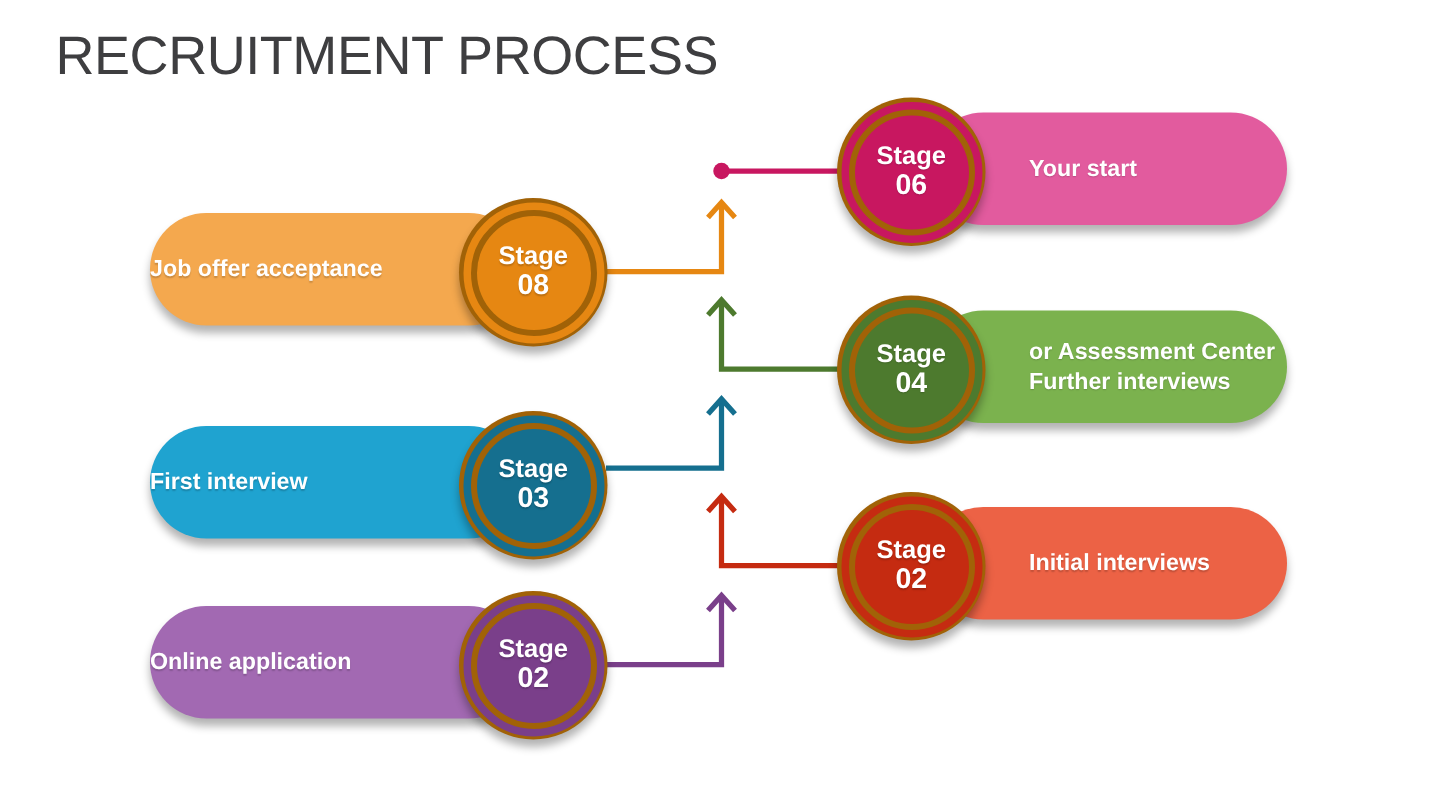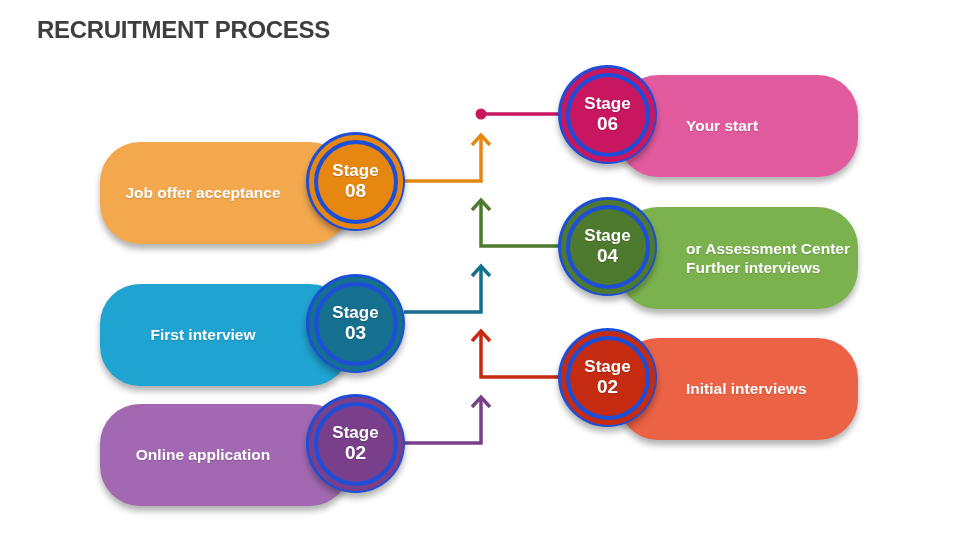--- a/index.html
+++ b/index.html
@@ -1,44 +1,44 @@
 <!DOCTYPE html>
 <html><head>
 <meta charset="utf-8">
 <style>
   * { margin:0; padding:0; box-sizing:border-box; }
   html,body { width:960px; height:540px; background:#ffffff; overflow:hidden;
               font-family:"Liberation Sans", sans-serif; }
   .slide { position:relative; width:960px; height:540px; background:#ffffff; }
 
-  .title { position:absolute; left:37px; top:16px; font-size:24px; font-weight:bold;
+  .title { position:absolute; left:37px; top:16px; font-size:36px; font-weight:normal;
            color:#3e3e40; letter-spacing:-0.3px; }
 
   
   .connectors { position:absolute; left:0; top:0; width:960px; height:540px; }
   .connectors g { fill:none; stroke:var(--circle); stroke-width:3.5; }
   .connectors g circle { fill:var(--circle); stroke:none; }
 
   
   .row { position:absolute; left:0; width:960px; height:99px; }
 
-  .pill { position:absolute; top:10px; height:102px; border-radius:40px;
+  .pill { position:absolute; top:10px; height:75px; border-radius:40px;
           background:var(--pill); box-shadow:0 5px 6px rgba(0,0,0,0.30);
           color:#ffffff; display:flex; align-items:center; }
   .row.left  .pill { left:100px; width:250px; }
   .row.right .pill { left:618px; width:240px; }
 
   .pill-label, .line { font-weight:bold; font-size:15.5px;
                        text-shadow:0 1px 1px rgba(0,0,0,0.18); }
-  .row.left .pill-label { display:block; width:206px; text-align:center; }
+  .row.left .pill-label { display:block; width:206px; }
   .pill-content { display:flex; flex-direction:column; padding-left:68px; line-height:1.25; }
   .line:empty { display:none; }
 
   .badge { position:absolute; top:0; width:99px; height:99px; border-radius:50%;
-           background:#1d4ed8; box-shadow:0 5px 6px rgba(0,0,0,0.30); }
+           background:#a16207; box-shadow:0 5px 6px rgba(0,0,0,0.30); }
   .row.left  .badge { left:306px; }
   .row.right .badge { left:558px; }
   .ring { position:absolute; inset:2.5px; border-radius:50%; border:5px solid var(--circle); }
   .fill { position:absolute; inset:11.5px; border-radius:50%; background:var(--circle);
           display:flex; flex-direction:column; align-items:center; justify-content:center;
           color:#ffffff; }
   .stage-word { font-size:17px; font-weight:bold; line-height:1.05;
                 text-shadow:0 1px 1px rgba(0,0,0,0.18); }
   .stage-num  { font-size:19px; font-weight:bold; line-height:1.12;
                 text-shadow:0 1px 1px rgba(0,0,0,0.18); }

